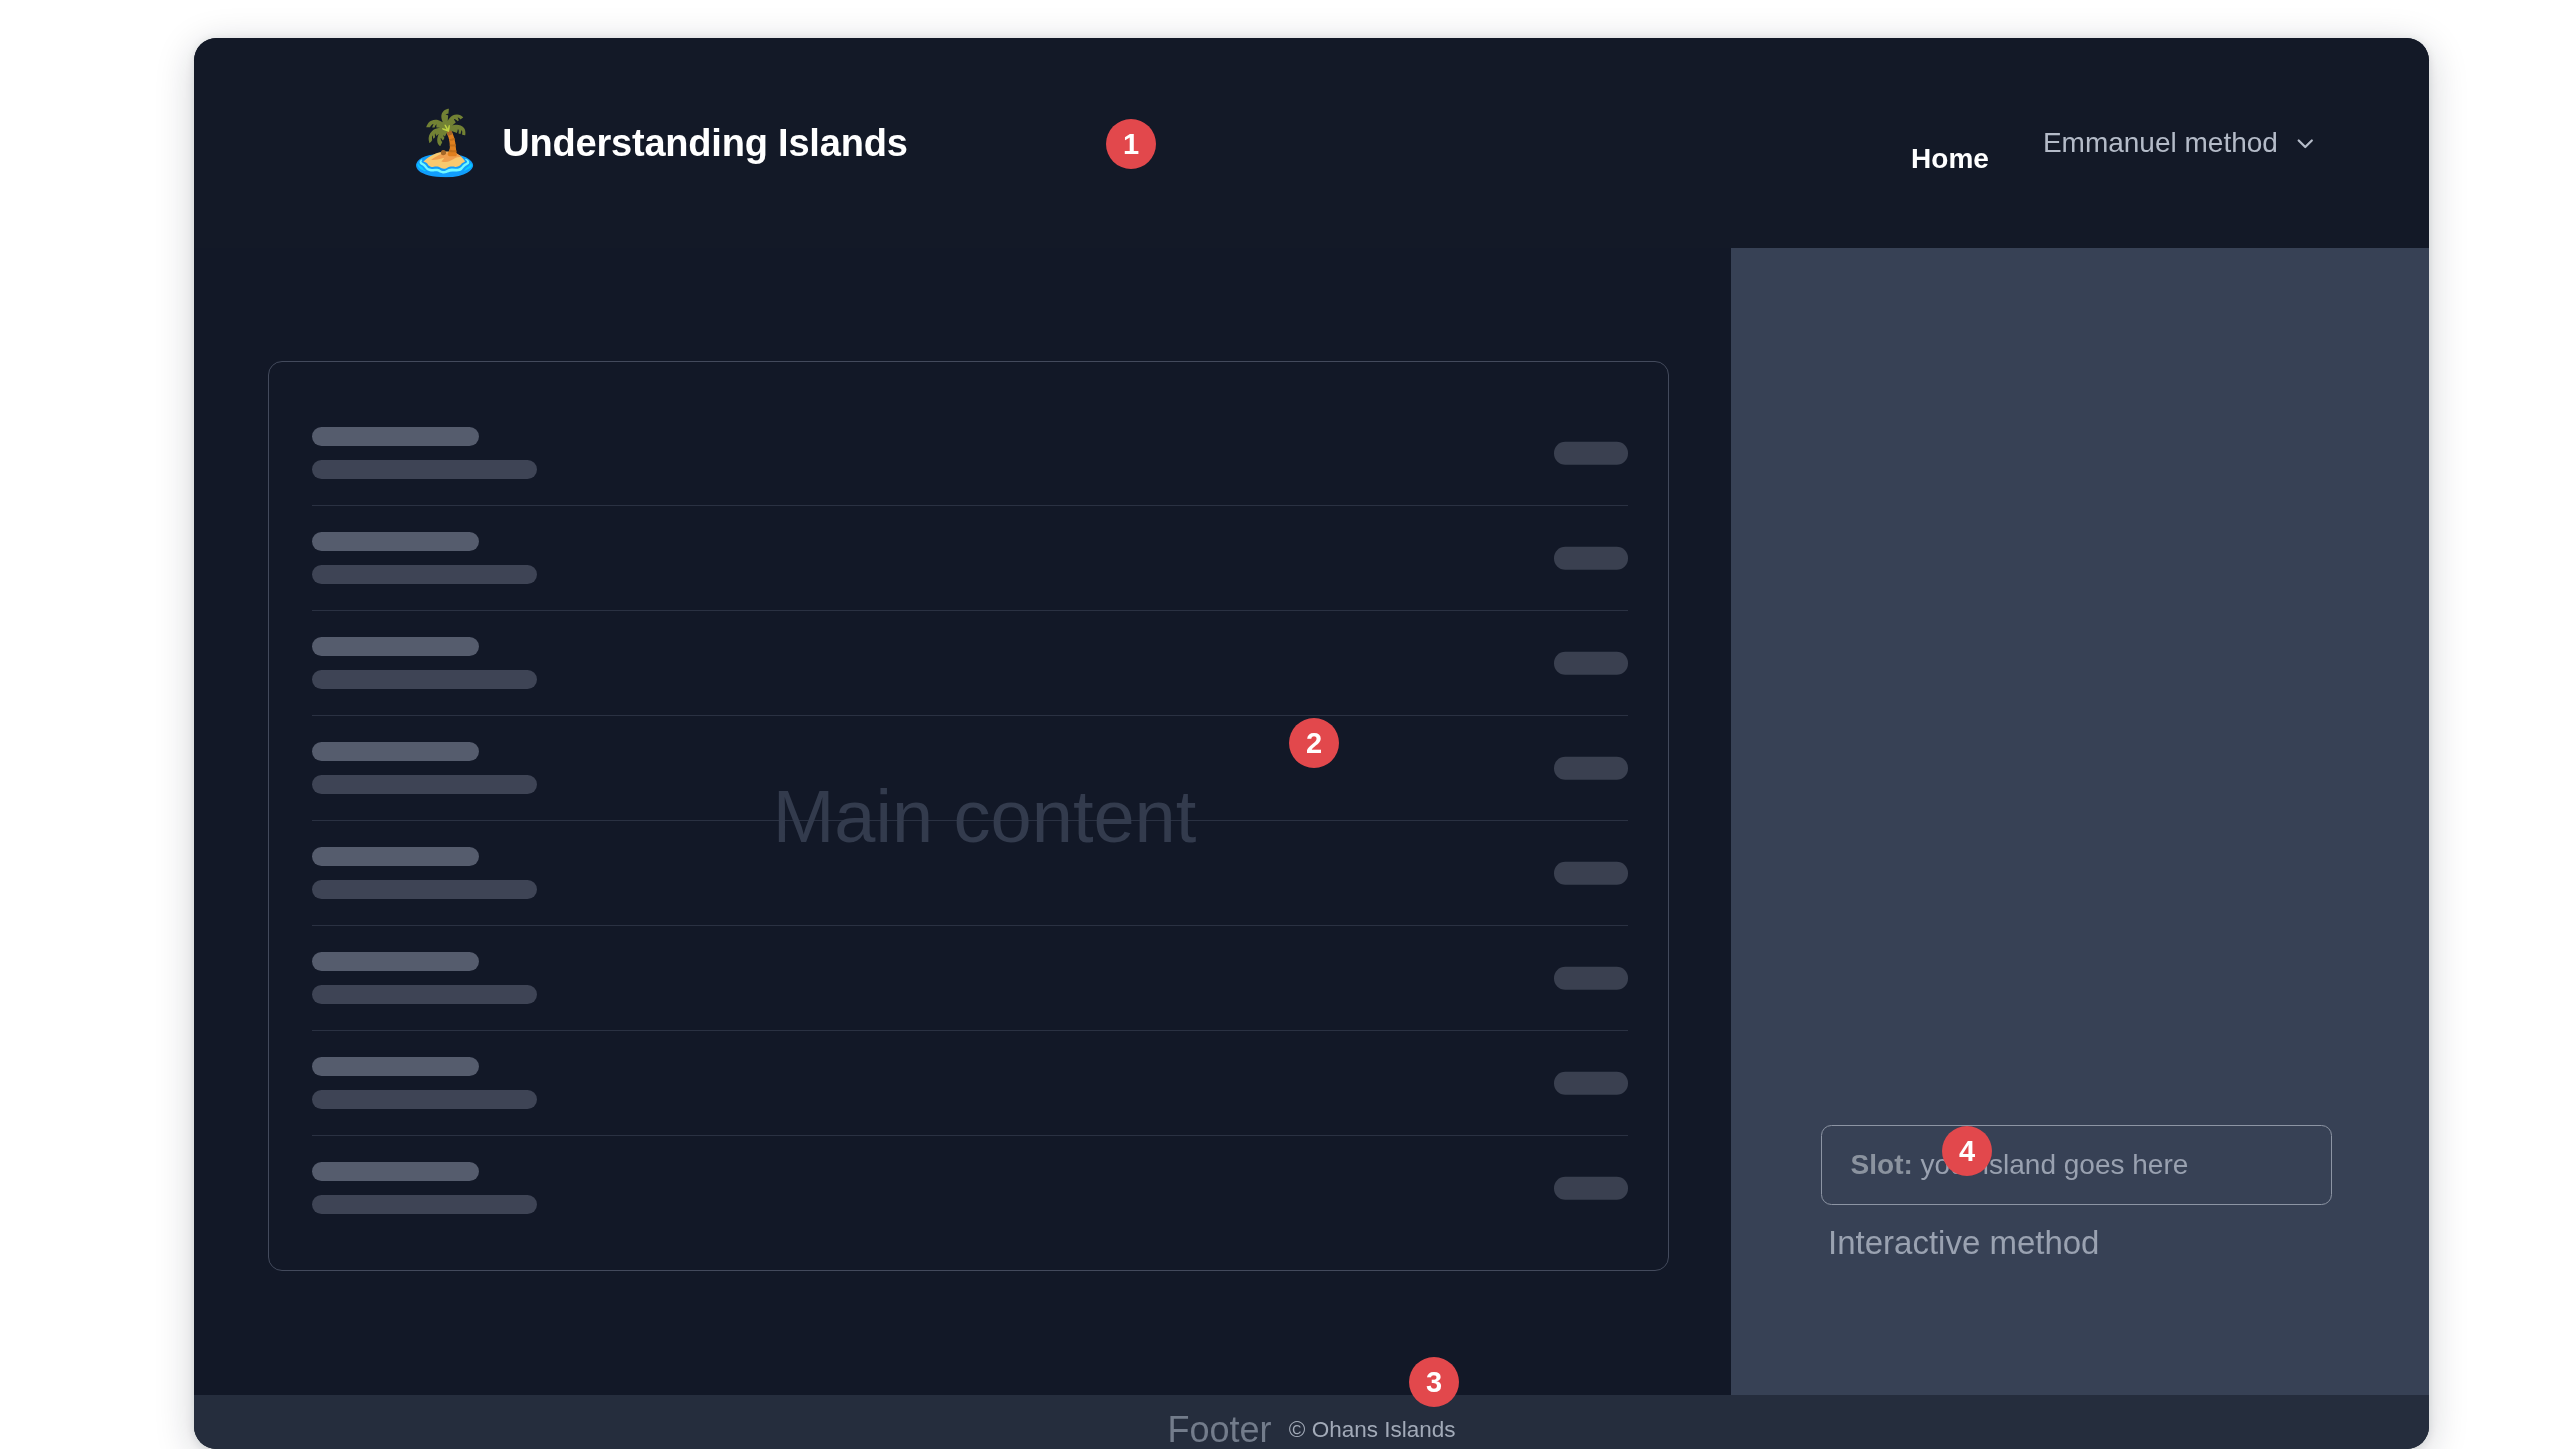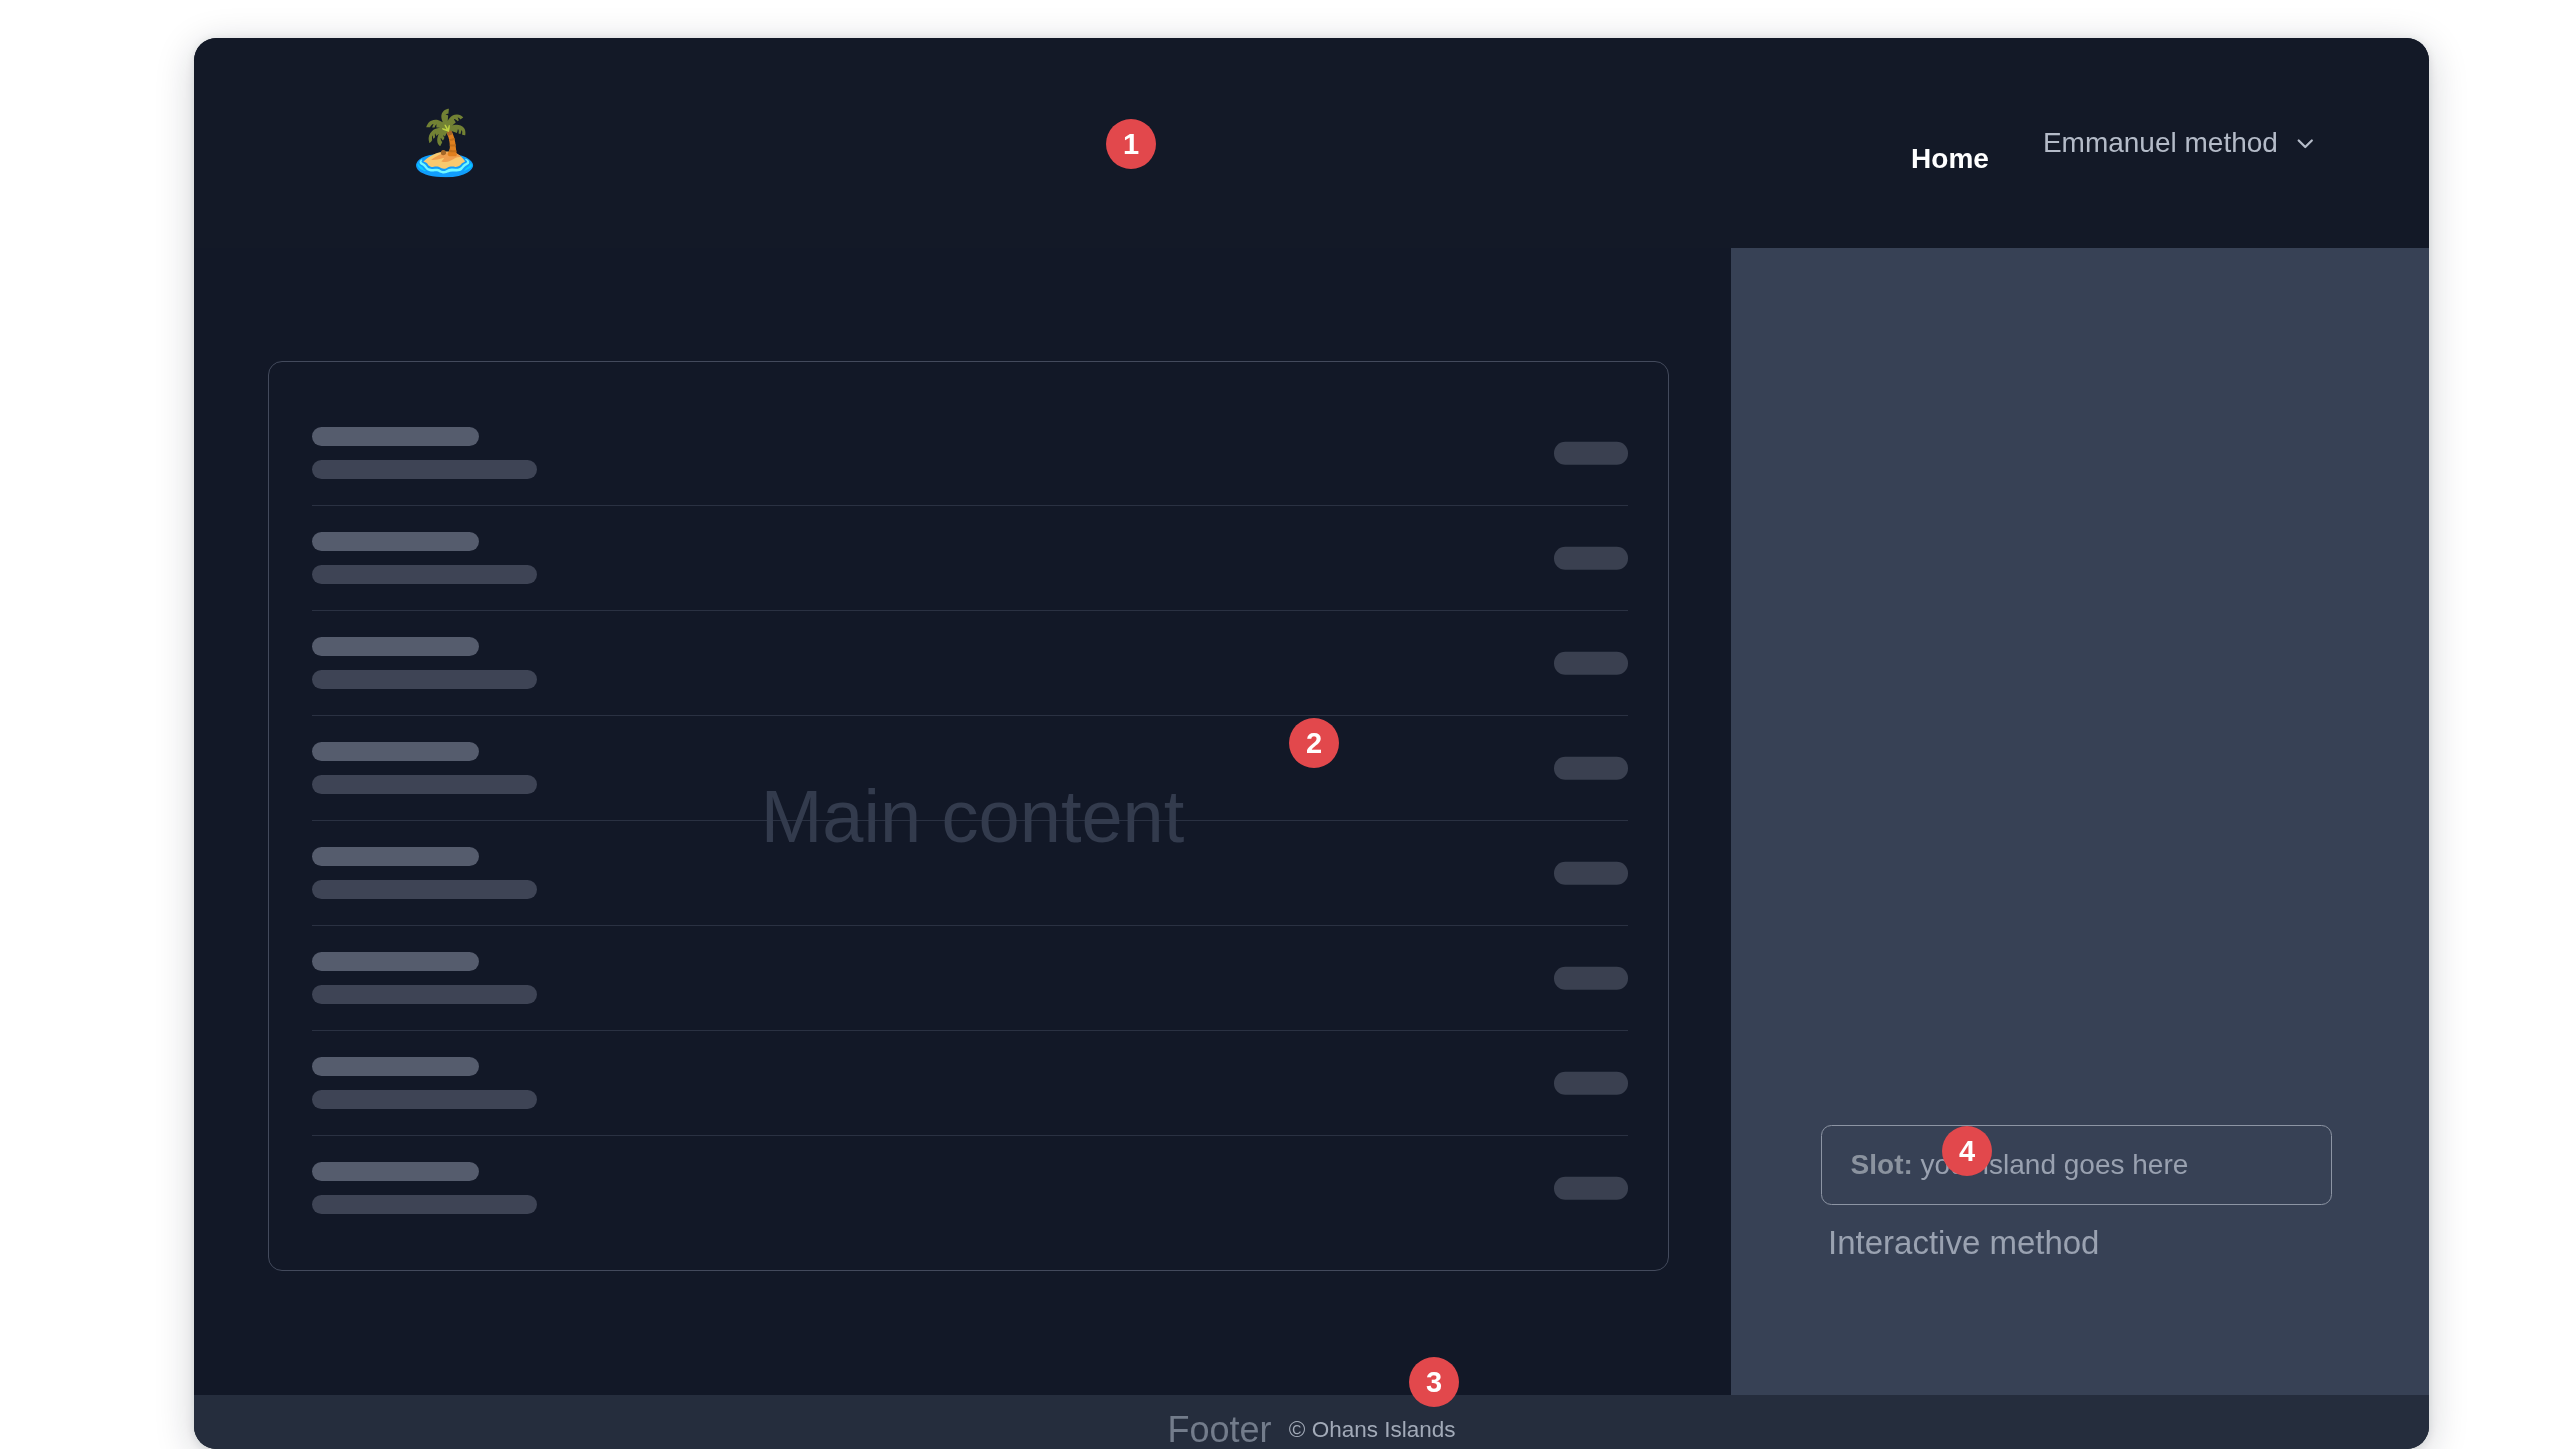--- a/index.html
+++ b/index.html
@@ -165,21 +165,21 @@
     right: 0;
     top: 50%;
     transform: translateY(-50%);
     width: 74px;
     height: 22.5px;
     border-radius: 11.3px;
     background: #3a4050;
   }
   .main-watermark {
     position: absolute;
-    left: 4px;
+    left: 16px;
     top: 0;
     width: 100%;
     height: 100%;
     display: flex;
     align-items: center;
     justify-content: center;
     font-size: 74px;
     color: #333b4d;
     pointer-events: none;
     white-space: nowrap;
@@ -246,20 +246,21 @@
   }
 </style>
 </head>
 <body>
 
 <div class="window">
 
   <div class="header">
     <div class="brand">
       <span class="brand-emoji">🏝️</span>
+      <span class="brand-title">Understanding Islands</span>
     </div>
 
     <div class="nav">
       <span class="nav-link">Home</span>
       <span class="nav-dropdown">
         <span class="nav-dropdown-label">Emmanuel method</span>
         <svg class="chev" viewBox="0 0 24 24">
           <path d="M5 9 L12 16 L19 9" fill="none" stroke="#b4bbc8" stroke-width="2.4" stroke-linecap="round" stroke-linejoin="round"></path>
         </svg>
       </span>

